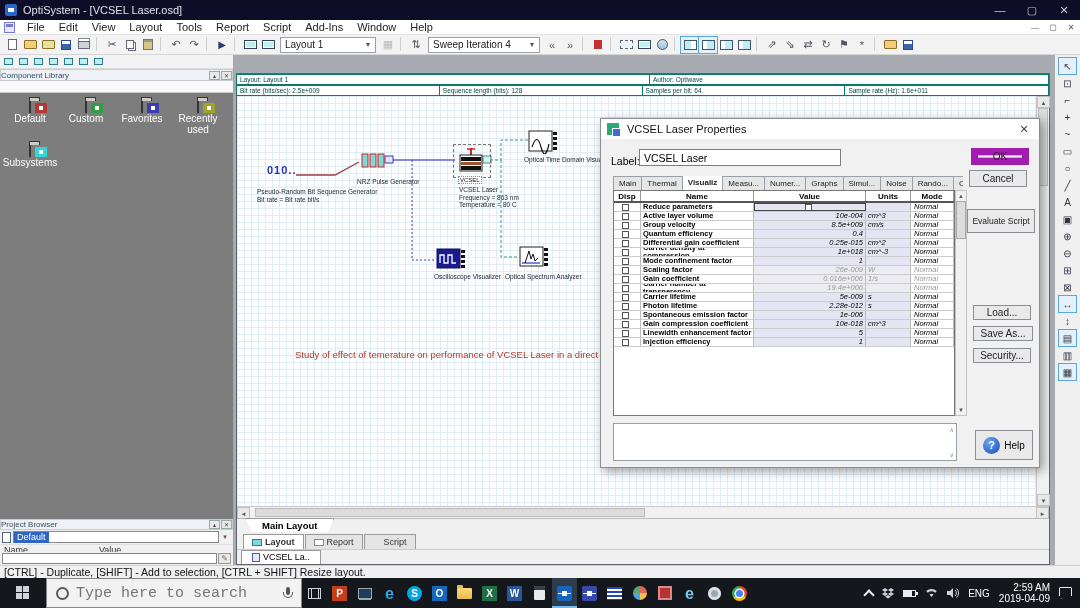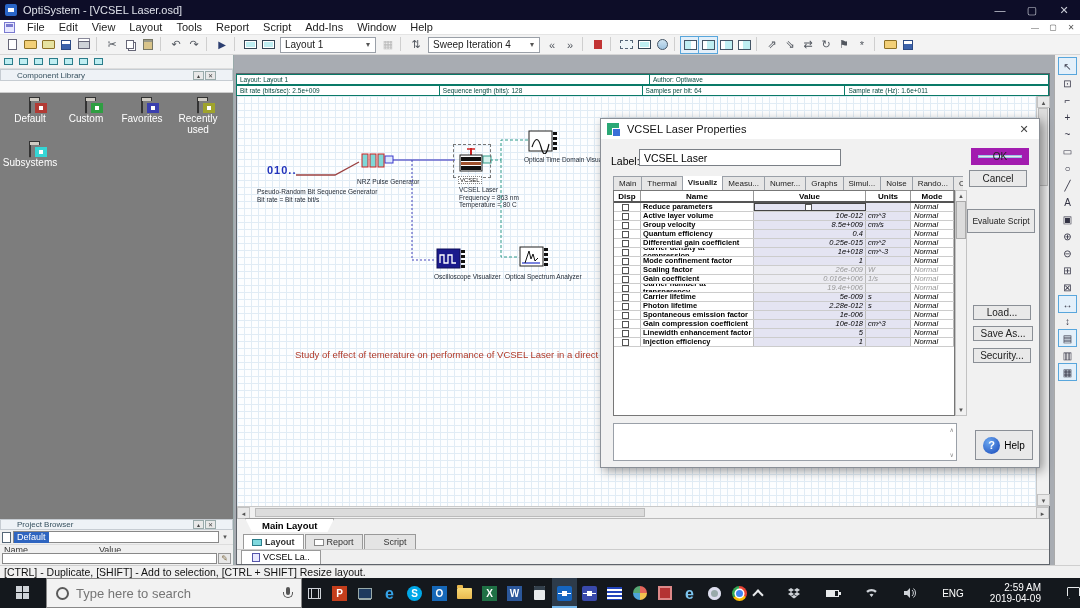--- a/index.html
+++ b/index.html
@@ -43,21 +43,21 @@
 .ti.on{outline:1px solid #58a6dc;outline-offset:0;background:#e4f0fa}
 .tsel{height:16px;background:#fff;border:1px solid #9aa0a8;display:flex;align-items:center;font-size:10px;color:#222;margin:0 3px;padding-left:4px;position:relative}
 .tsel .sv{flex:1}
 .tsel .car{width:14px;text-align:center;color:#555;font-size:8px}
 
 .main{display:flex;height:510px;background:#b9bdc2}
 .dock{width:234px;background:#f0f0f0;border-right:1px solid #9aa;display:flex;flex-direction:column}
 .minitb{height:14px;background:#f3f3f3;display:flex;align-items:center;padding-left:2px;border-bottom:1px solid #ddd}
 .mti{width:13px;height:11px;margin-right:2px;display:flex;align-items:center;justify-content:center}
 .mti .sh{width:9px;height:7px;border:1px solid #2b7d8a;background:#bfeef2}
-.panelhdr{height:12px;background:#eef2f6;border:1px solid #c6ccd2;display:flex;align-items:center;font-size:8px;color:#36505e;padding:0 16px}
+.panelhdr{height:12px;background:#eef2f6;border:1px solid #c6ccd2;display:flex;align-items:center;font-size:8px;color:#36505e;padding:0 0}
 .panelhdr .t{flex:1}
 .panelhdr .pb{width:11px;height:9px;border:1px solid #9aa;background:#e8e8e8;font-size:6px;line-height:8px;text-align:center;color:#444;margin-left:1px}
 .clstrip{height:12px;background:#fafafa;border-bottom:1px solid #ccc}
 .clbody{flex:1;background:#7d7d7d;padding:8px 2px 0 2px;display:flex;flex-wrap:wrap;align-content:flex-start}
 .clitem{width:56px;margin-bottom:10px;text-align:center}
 .fold{position:relative;width:24px;height:16px;background:#cfcbc3;border:1px solid #333;border-radius:1px;margin:4px auto 3px}
 .fold::before{content:"";position:absolute;top:-4px;left:-1px;width:9px;height:3px;background:#cfcbc3;border:1px solid #333;border-bottom:none}
 .fin{position:absolute;left:5px;top:2px;width:12px;height:10px;background:var(--c,#888)}
 .fin::after{content:"";position:absolute;left:4px;top:3px;width:4px;height:4px;background:#fff}
 .flabel{color:#fff;font-size:10px;line-height:11px;display:block}
@@ -112,21 +112,21 @@
 .note{position:absolute;color:#b03a2a;font-size:9.5px;white-space:nowrap;z-index:2}
 
 .statusbar{height:13px;background:#f0f0f0;border-top:1px solid #cfcfcf;font-size:10.5px;color:#111;padding-left:4px;line-height:13px}
 
 .taskbar{height:30px;background:#14181d;display:flex;align-items:stretch;color:#fff}
 .startbtn{width:46px;display:flex;align-items:center;justify-content:center}
 .winlogo{width:14px;height:14px;display:grid;grid-template-columns:6px 6px;grid-template-rows:6px 6px;gap:1px}
 .winlogo i{background:#cfd3d8}
 .searchbox{width:256px;background:#f2f2f2;display:flex;align-items:center;margin:0;border:1px solid #888}
 .scirc{width:13px;height:13px;border:2px solid #5a5a5a;border-radius:50%;margin:0 7px 0 9px}
-.searchbox input{border:none;background:transparent;font-size:13px;color:#333;flex:1;font-family:Liberation Sans, sans-serif;outline:none}
+.searchbox input{border:none;background:transparent;font-size:15px;color:#333;flex:1;font-family:Liberation Mono, monospace;outline:none}
 .micico{width:9px;height:13px;margin-right:9px;position:relative}
 .micico::before{content:"";position:absolute;left:2.5px;top:0;width:4px;height:8px;background:#555;border-radius:2px}
 .micico::after{content:"";position:absolute;left:0;top:5px;width:8px;height:5px;border:1.5px solid #555;border-top:none;border-radius:0 0 5px 5px}
 .tbi{width:25px;display:flex;align-items:center;justify-content:center;position:relative}
 .tbi.active{background:#2d3b4a;box-shadow:inset 0 -2px 0 #76b9ed}
 .tbi .tile{width:15px;height:15px;background:var(--c,#666);color:#fff;font-size:10px;font-weight:bold;display:flex;align-items:center;justify-content:center}
 .tbi.rnd .tile{border-radius:50%}
 .tbi .ltr{font-size:16px;font-weight:bold;color:var(--fg,#fff);line-height:15px}
 .tbi .sh{display:block;position:relative}
 .s-tv .sh{width:13px;height:11px;border:1px solid #cfd3d8;background:linear-gradient(90deg,transparent 0 2px,#cfd3d8 2px 3px,transparent 3px 9px,#cfd3d8 9px 10px,transparent 10px)}
@@ -137,21 +137,21 @@
 .s-opti .sh,.s-opti2 .sh{width:15px;height:15px;background:#1565c0;border-radius:2px}
 .s-opti .sh::after,.s-opti2 .sh::after{content:"";position:absolute;left:5px;top:5px;width:5px;height:5px;background:#fff}
 .s-opti .sh::before,.s-opti2 .sh::before{content:"";position:absolute;left:1px;top:7px;width:13px;height:1px;background:#fff}
 .s-opti2 .sh{background:#3949ab}
 .s-strp .sh{width:15px;height:13px;background:repeating-linear-gradient(#2244bb 0 2px,#fff 2px 4px)}
 .s-pnt .sh{width:14px;height:14px;border-radius:50%;background:conic-gradient(#e3655b 0 25%,#f2c14e 0 50%,#4ea5d9 0 75%,#57a773 0)}
 .s-red .sh{width:14px;height:14px;background:#b43333;box-shadow:inset 0 0 0 2px #d88}
 .s-rec .sh{width:13px;height:13px;border-radius:50%;background:#9aa;box-shadow:inset 0 0 0 3px #dde}
 .s-chr .sh{width:15px;height:15px;border-radius:50%;background:conic-gradient(#ea4335 0 33%,#fbbc05 0 66%,#34a853 0)}
 .s-chr .sh::after{content:"";position:absolute;left:4px;top:4px;width:7px;height:7px;border-radius:50%;background:#4285f4;box-shadow:0 0 0 1.5px #fff}
-.tray{margin-left:auto;display:flex;align-items:center;gap:26px;}
+.tray{margin-left:auto;display:flex;align-items:center;gap:9px;padding-right:8px}
 .tray .tico{display:flex;align-items:center;justify-content:center;color:#e8eaec}
 .chev{width:8px;height:8px;border-top:2px solid #e8eaec;border-left:2px solid #e8eaec;transform:rotate(45deg);margin-top:3px}
 .batt{width:13px;height:7px;border:1px solid #e8eaec;position:relative;background:linear-gradient(90deg,#e8eaec 0 70%,transparent 70%)}
 .batt::after{content:"";position:absolute;right:-3px;top:1px;width:2px;height:3px;background:#e8eaec}
 .lang{font-size:10px}
 .clock{font-size:10px;text-align:right;line-height:11px}
 .ac{width:13px;height:12px;border:1.5px solid #e8eaec;border-radius:1px;clip-path:polygon(0 0,100% 0,100% 75%,35% 75%,15% 100%,15% 75%,0 75%)}
 
 .dialog{position:absolute;left:600px;top:118px;width:440px;height:350px;background:#f1f1f1;border:1px solid #8a8f96;box-shadow:3px 3px 10px rgba(0,0,0,.4);z-index:50}
 .dlgtitle{height:20px;background:#fff;display:flex;align-items:center;font-size:11px;color:#111}
@@ -747,21 +747,21 @@
             </div>
           <div class="c-units"></div>
           <div class="c-mode">Normal</div>
         </div>
           <div class="prow">
           <div class="c-disp">
               <span class="cbx"></span>
             </div>
           <div class="c-name">Active layer volume</div>
           <div class="c-value">
-              <span>10e-012</span>
+              <span>10e-004</span>
             </div>
           <div class="c-units">cm^3</div>
           <div class="c-mode">Normal</div>
         </div>
           <div class="prow">
           <div class="c-disp">
               <span class="cbx"></span>
             </div>
           <div class="c-name">Group velocity</div>
           <div class="c-value">

